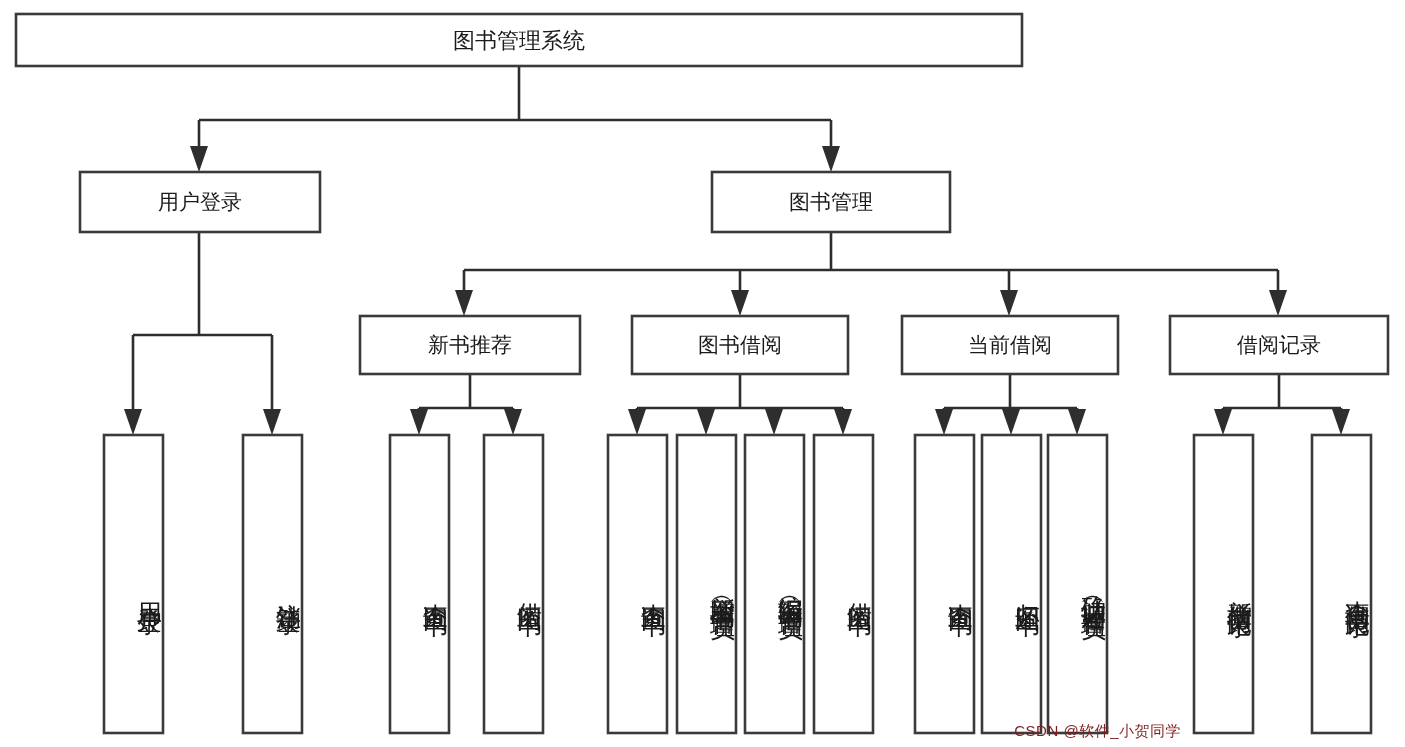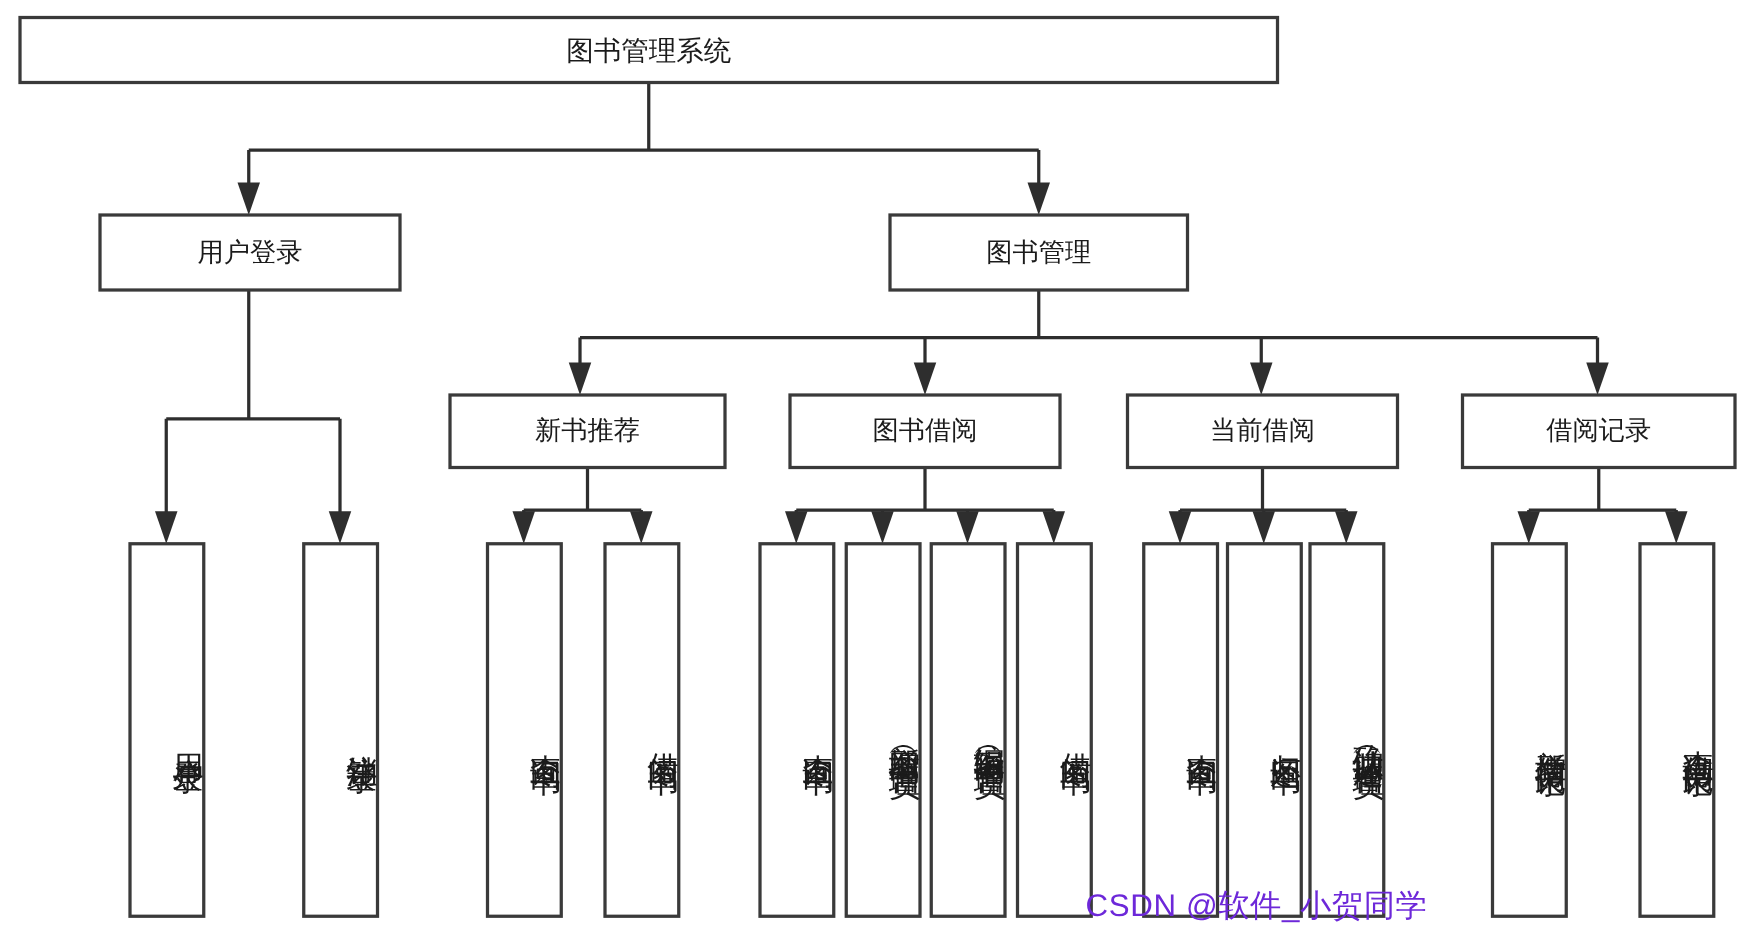--- a/index.html
+++ b/index.html
@@ -11,20 +11,21 @@
     width: 1405px;
     height: 747px;
     font-family: "Liberation Sans", sans-serif;
     overflow: hidden;
   }
   #diagram-root {
     position: relative;
     width: 1154px;
     height: 747px;
     background: #ffffff;
+    padding-left: 39px;
   }
   svg#flow-svg {
     position: absolute;
     left: 0;
     top: 0;
     width: 1405px;
     height: 747px;
   }
   .node-box {
     fill: #ffffff;
@@ -68,22 +69,22 @@
     align-items: flex-start;
     justify-content: center;
     pointer-events: none;
     white-space: nowrap;
   }
   .watermark {
     position: absolute;
     right: 12px;
     bottom: 6px;
     font-family: "Liberation Sans", sans-serif;
-    font-size: 25px;
-    color: #6d28d9;
+    font-size: 15px;
+    color: #7f1d1d;
     letter-spacing: 0.5px;
     white-space: nowrap;
   }
 </style>
 </head>
 <body>
 
 <div id="diagram-root">
 
   <svg id="flow-svg" viewBox="0 0 1405 747">

